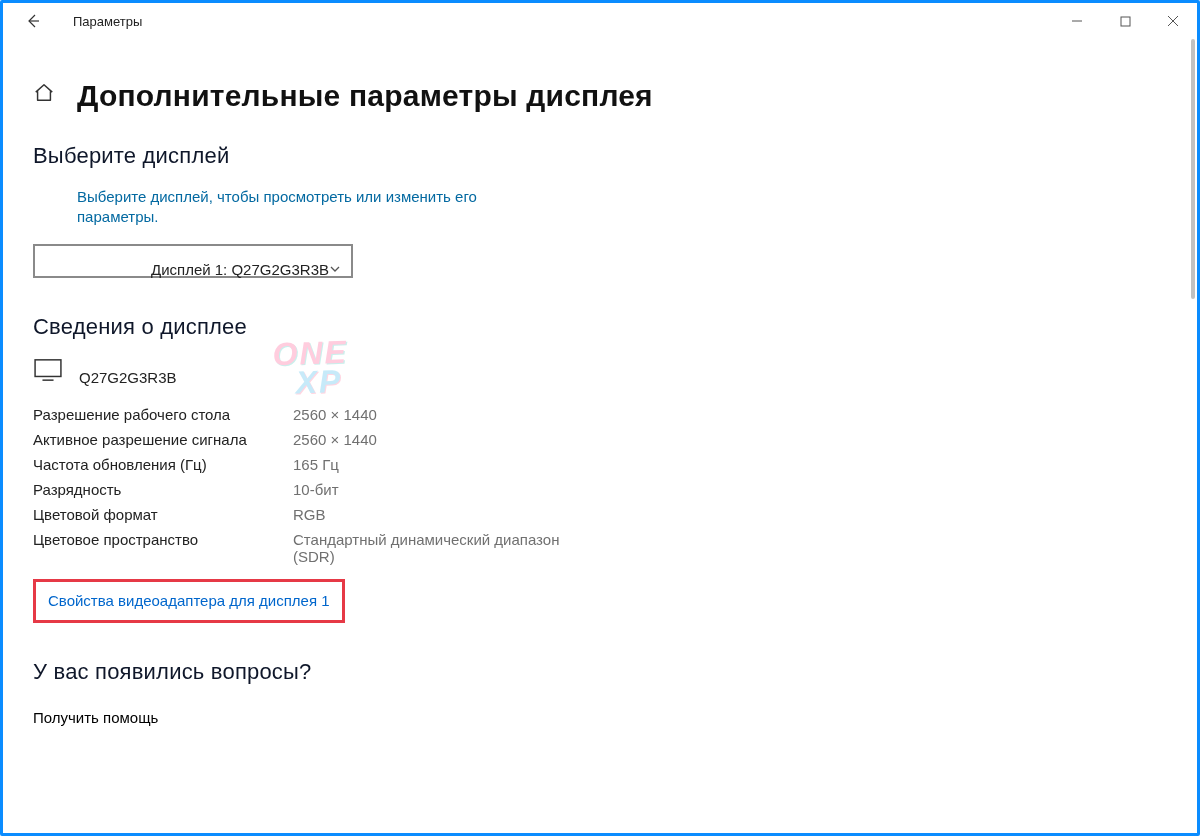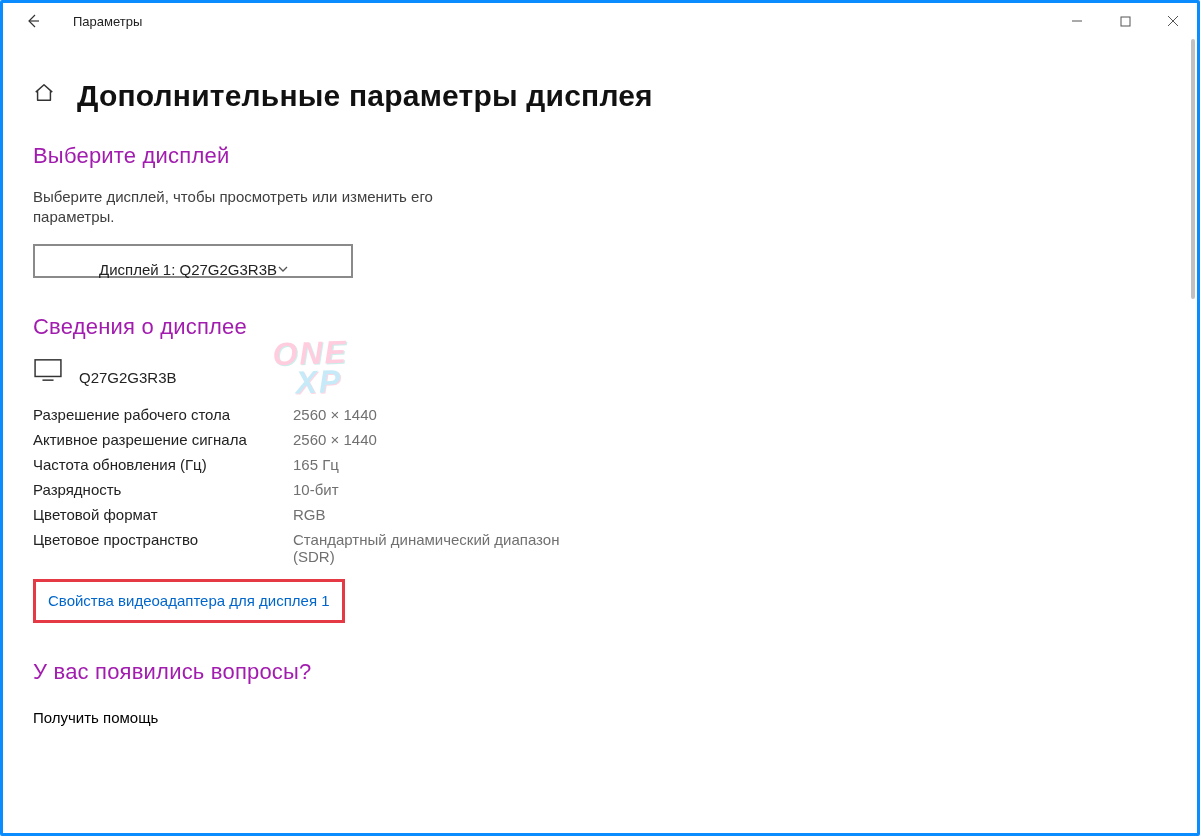--- a/index.html
+++ b/index.html
@@ -83,39 +83,40 @@
   .home-icon { font-size: 22px; color: #333; }
   h1 {
     font-weight: 700;
     font-size: 30px;
     color: #111;
     letter-spacing: 0.2px;
   }
   h2 {
     font-weight: 500;
     font-size: 22px;
-    color: #a21caf;
+    color: #0f172a;
     margin-bottom: 18px;
     letter-spacing: 0.2px;
   }
   .section { margin-bottom: 36px; }
   .desc {
     font-size: 15px;
-    color: #404040;
+    color: #0369a1;
     max-width: 450px;
     line-height: 1.35;
     margin-bottom: 16px;
+    margin-left: 44px;
   }
   .select {
     width: 320px;
     height: 34px;
     border: 2px solid #8a8a8a;
     display: flex;
     align-items: center;
-    justify-content: center;
+    justify-content: flex-end;
     padding: 18px 10px 0 12px;
     font-size: 15px;
     color: #222;
   }
   .select .chev { color: #555; }
 
   .display-row {
     display: flex;
     align-items: flex-end;
     gap: 16px;

